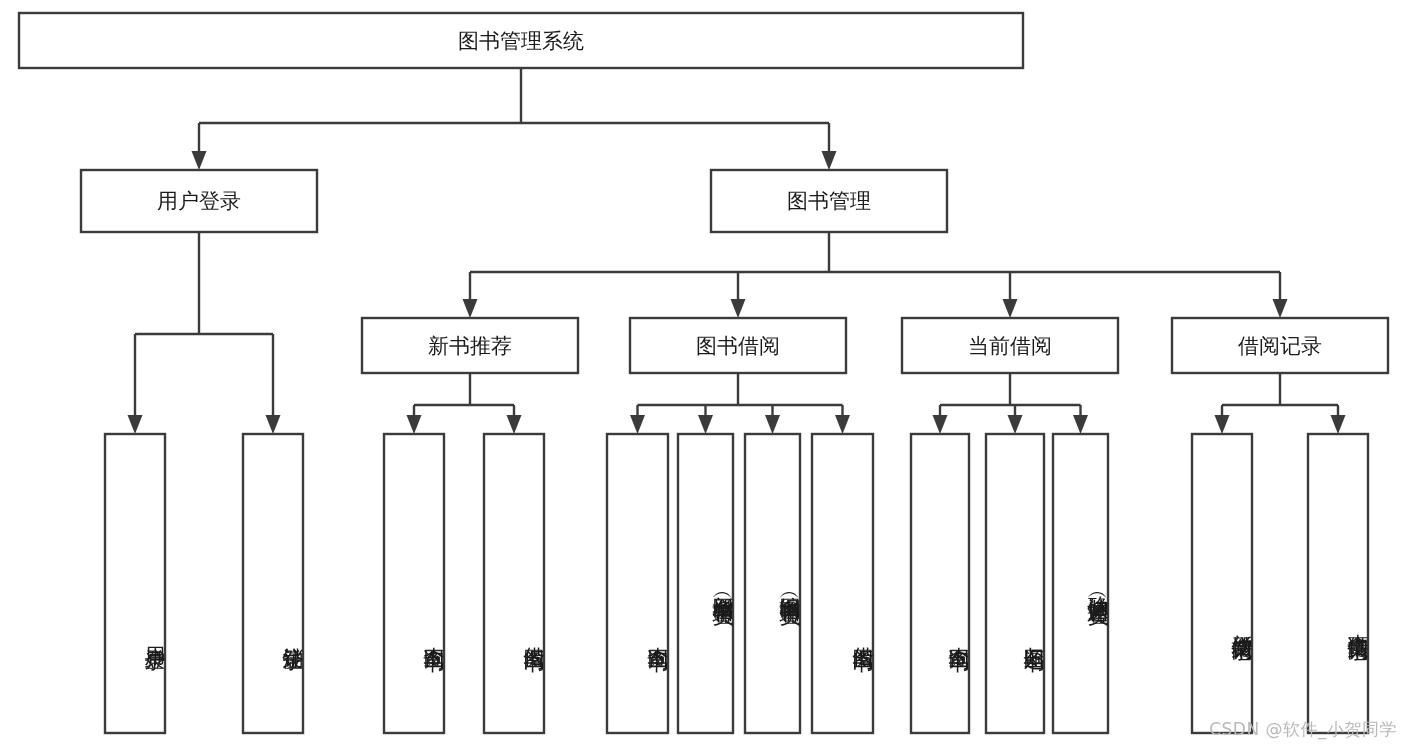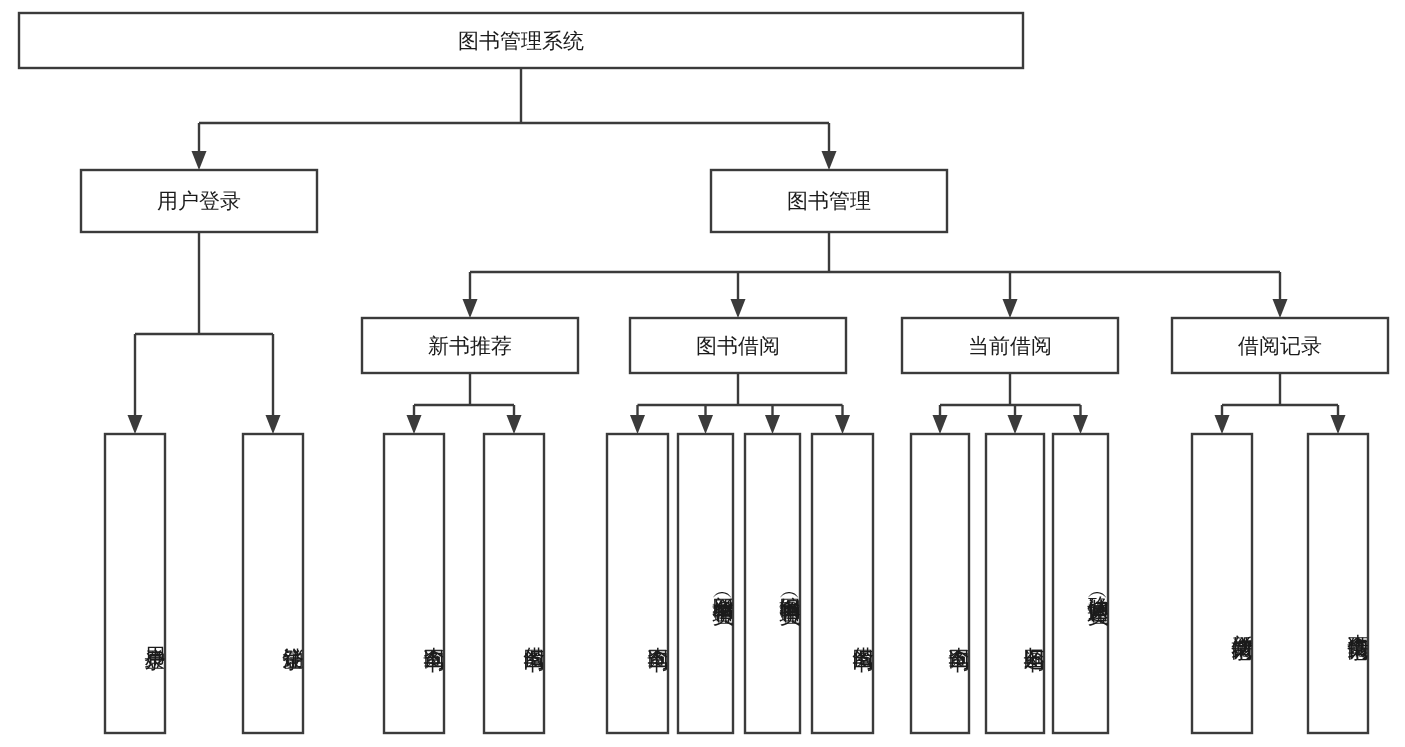--- a/index.html
+++ b/index.html
@@ -178,14 +178,15 @@
       <div class="vlabel" style="left: 678px; width: 55px; top: 444px; height: 283px;">新增图书（管理员）</div>
       <div class="vlabel" style="left: 745px; width: 55px; top: 444px; height: 283px;">编辑图书（管理员）</div>
       <div class="vlabel" style="left: 812px; width: 61px; top: 538.5px; height: 188.5px;">借阅图书</div>
       <div class="vlabel" style="left: 911px; width: 58px; top: 538.5px; height: 188.5px;">查询图书</div>
       <div class="vlabel" style="left: 986px; width: 58px; top: 538.5px; height: 188.5px;">归还图书</div>
       <div class="vlabel" style="left: 1053px; width: 55px; top: 444px; height: 283px;">确认归还（管理员）</div>
       <div class="vlabel" style="left: 1192px; width: 60px; top: 516px; height: 211px;">新增借阅记录</div>
       <div class="vlabel" style="left: 1308px; width: 60px; top: 516px; height: 211px;">查询借阅记录</div>
     </div>
 
+  <div class="watermark">CSDN @软件_小贺同学</div>
 
 </div>
 
 </body></html>

